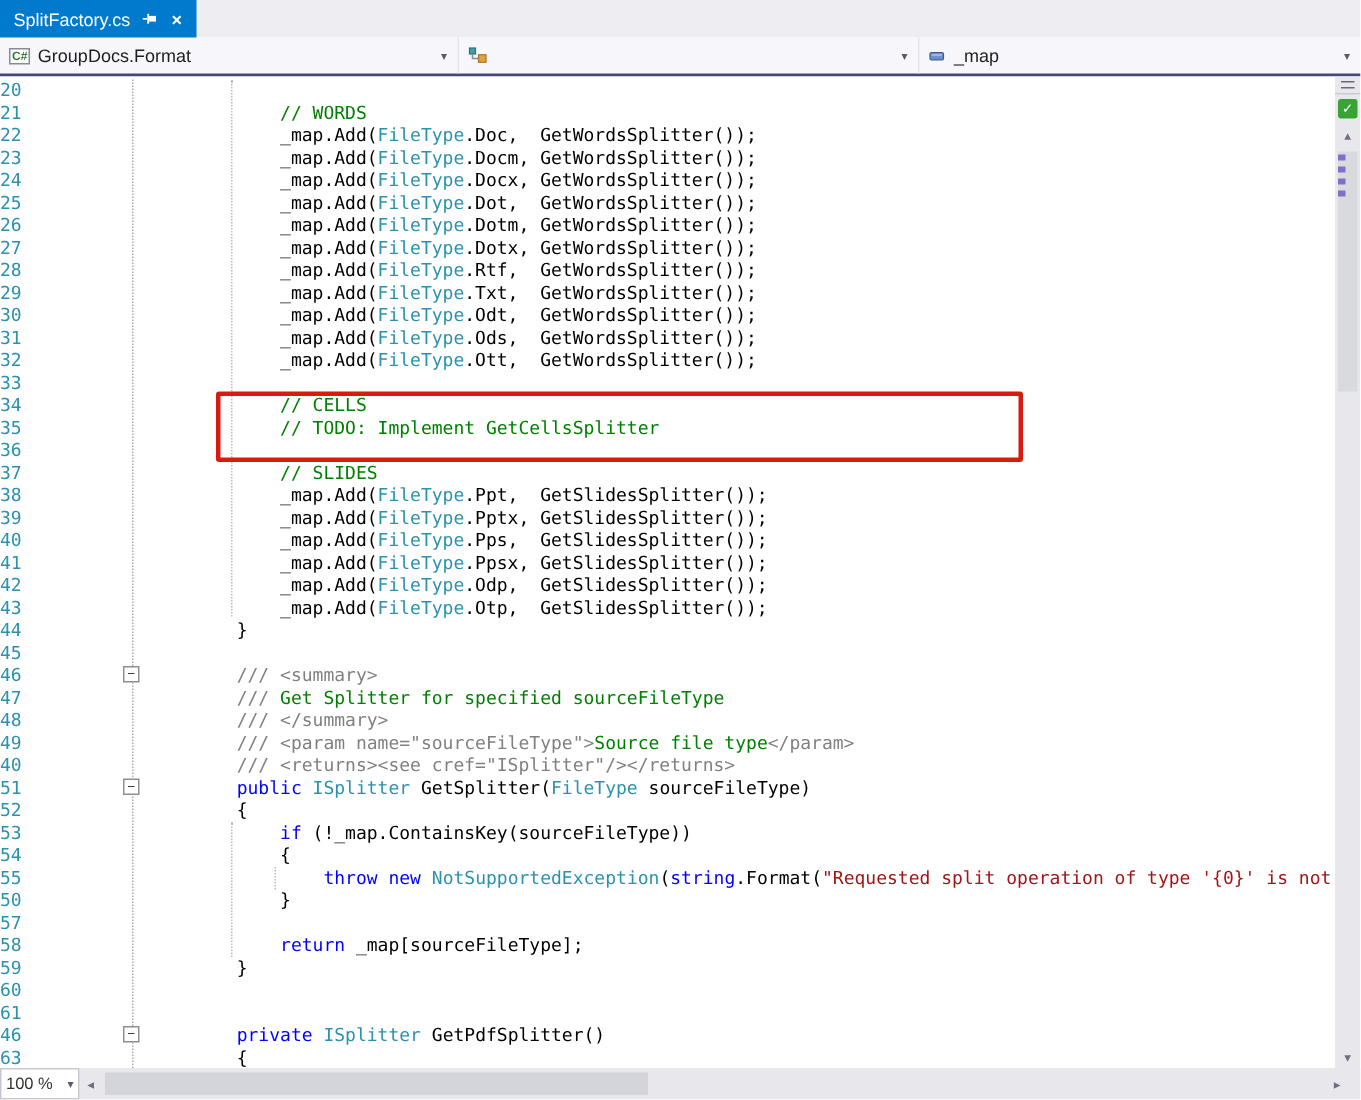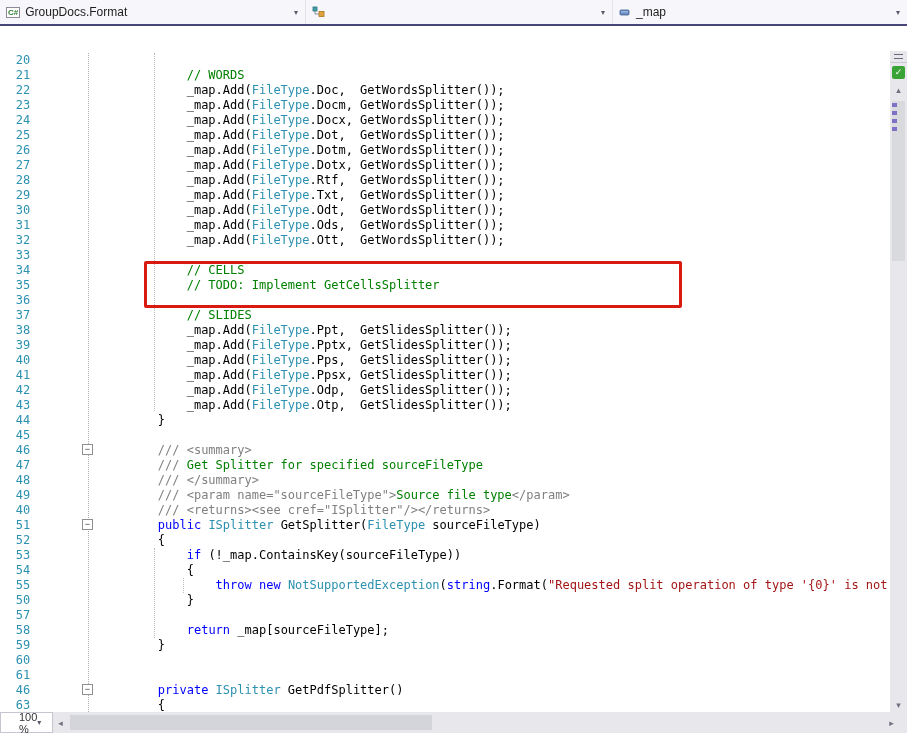--- a/index.html
+++ b/index.html
@@ -21,21 +21,21 @@
   .combo-type{width:307px}
   .combo-member{flex:1;border-right:none}
   .combo .chev{margin-left:auto;color:#5a5a6a;font-size:8px;padding:0 5px}
   .csharp-badge{font-size:8px;font-weight:bold;color:#2e7d32;border:1px solid #8a8a99;
     padding:0 1px;line-height:9px;background:#fff}
   .combo svg{display:block}
 
   
   .editor{position:absolute;top:51px;left:0;right:0;bottom:21px;background:#fff;overflow:hidden}
   .mono{font-family:"DejaVu Sans Mono","Liberation Mono",monospace;font-size:12px;line-height:15px}
-  .gutter-num{position:absolute;left:0;top:2px;width:46px;text-align:center;
+  .gutter-num{position:absolute;left:0;top:2px;width:46px;text-align:left;
     color:var(--c-line_number,#2b91af)}
   .ln{height:15px}
   .outline-line{position:absolute;left:88px;top:2px;bottom:0;width:0;border-left:1px dotted #adadad}
   .gutter-fold{position:absolute;left:82px;top:2px;width:13px}
   .fs{height:15px;position:relative}
   .fbox{position:absolute;left:0;top:1px;width:11px;height:11px;border:1px solid #8f8f8f;
     background:#fff;font-size:9px;line-height:9px;text-align:center;color:#333;z-index:2}
   .code{position:absolute;left:100px;top:2px;right:17px;white-space:pre;overflow:hidden}
   .cl{height:15px}
   .tk-p{color:var(--c-plain,#000000)}
@@ -58,32 +58,47 @@
     font-size:9px;line-height:13px;text-align:center}
   .vs-arrow{height:14px;line-height:14px;font-size:9px;color:#6f6f80;width:100%;text-align:center}
   .vtrack{flex:1;width:100%;position:relative}
   .vthumb{position:absolute;left:2px;right:2px;top:4px;height:160px;background:#d9dade}
   .mark{position:absolute;left:2px;width:5px;height:4px;background:#8170c8}
 
   
   .bottombar{position:absolute;left:0;right:0;bottom:0;height:21px;background:#e8e8ec;
     display:flex;align-items:center;z-index:6}
   .zoom{width:53px;height:21px;background:#fff;border:1px solid #c6c6d0;display:flex;
-    align-items:center;font-size:11px;color:#333;padding:0 18px}
+    align-items:center;font-size:11px;color:#333;padding:0 3px}
   .zoom .chev{margin-left:auto;font-size:8px;color:#5a5a6a}
   .hs-arrow{width:15px;text-align:center;font-size:9px;color:#6f6f80}
   .htrack{flex:1;height:100%;position:relative}
   .hthumb{position:absolute;top:3px;bottom:3px;left:2px;width:362px;background:#d4d5db}
   .corner{width:8px;height:100%}
 </style>
 </head>
 <body>
 
 <div class="app">
 
+  <div class="tabbar">
+    <div class="tab">
+      <span>SplitFactory.cs</span>
+      <span class="pin">
+        <svg width="11" height="11" viewBox="0 0 11 11">
+            <g transform="rotate(90 5.5 5.5)">
+          <rect x="3.6" y="1" width="3.8" height="4.6" fill="#fff"></rect>
+          <rect x="2.2" y="5.6" width="6.6" height="1.2" fill="#fff"></rect>
+          <rect x="5" y="6.8" width="1.1" height="3" fill="#fff"></rect>
+        </g>
+          </svg>
+      </span>
+      <span class="close">×</span>
+    </div>
+  </div>
 
   <div class="navbar">
     <div class="combo combo-project">
       <span class="csharp-badge">C#</span>
       <span>GroupDocs.Format</span>
       <span class="chev">▾</span>
     </div>
     <div class="combo combo-type">
       <span>
         <svg width="13" height="12" viewBox="0 0 13 12">

